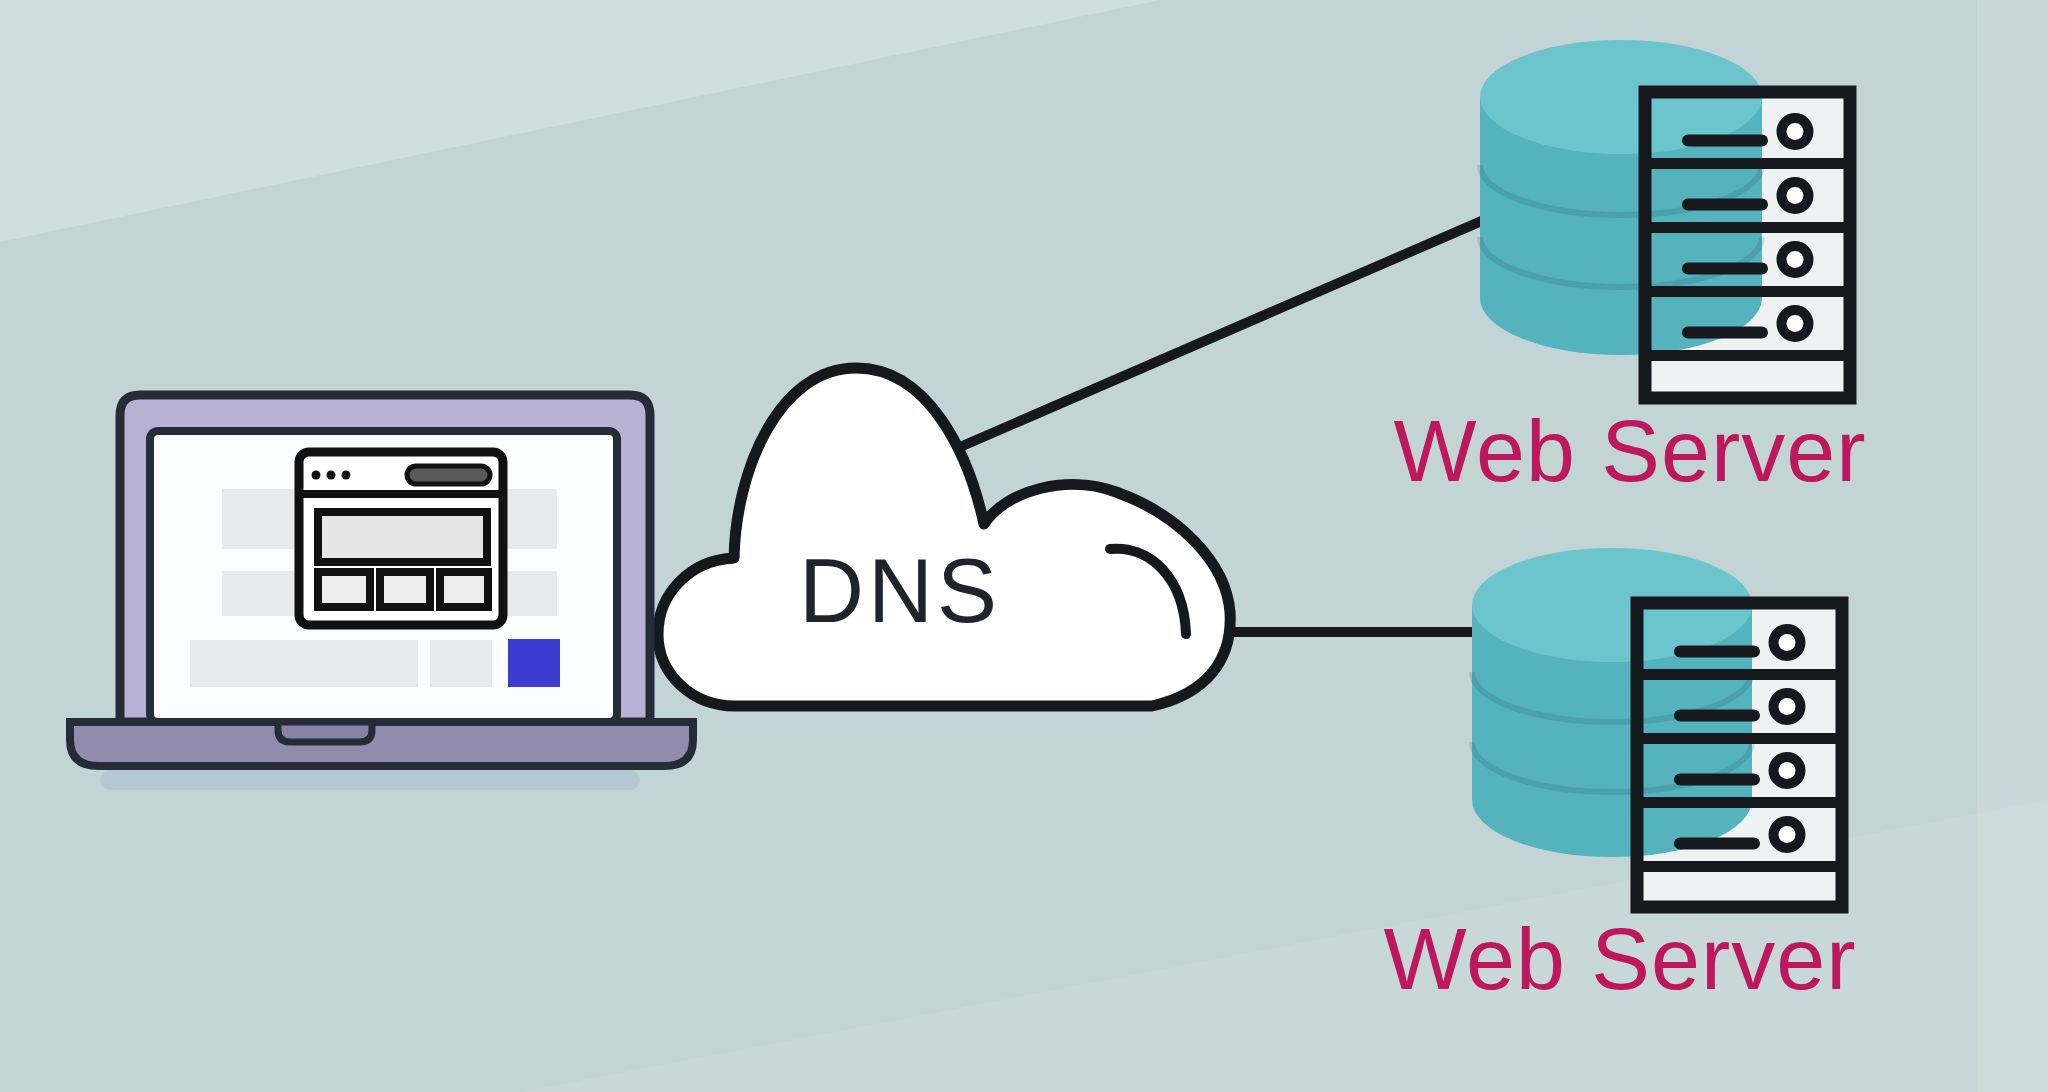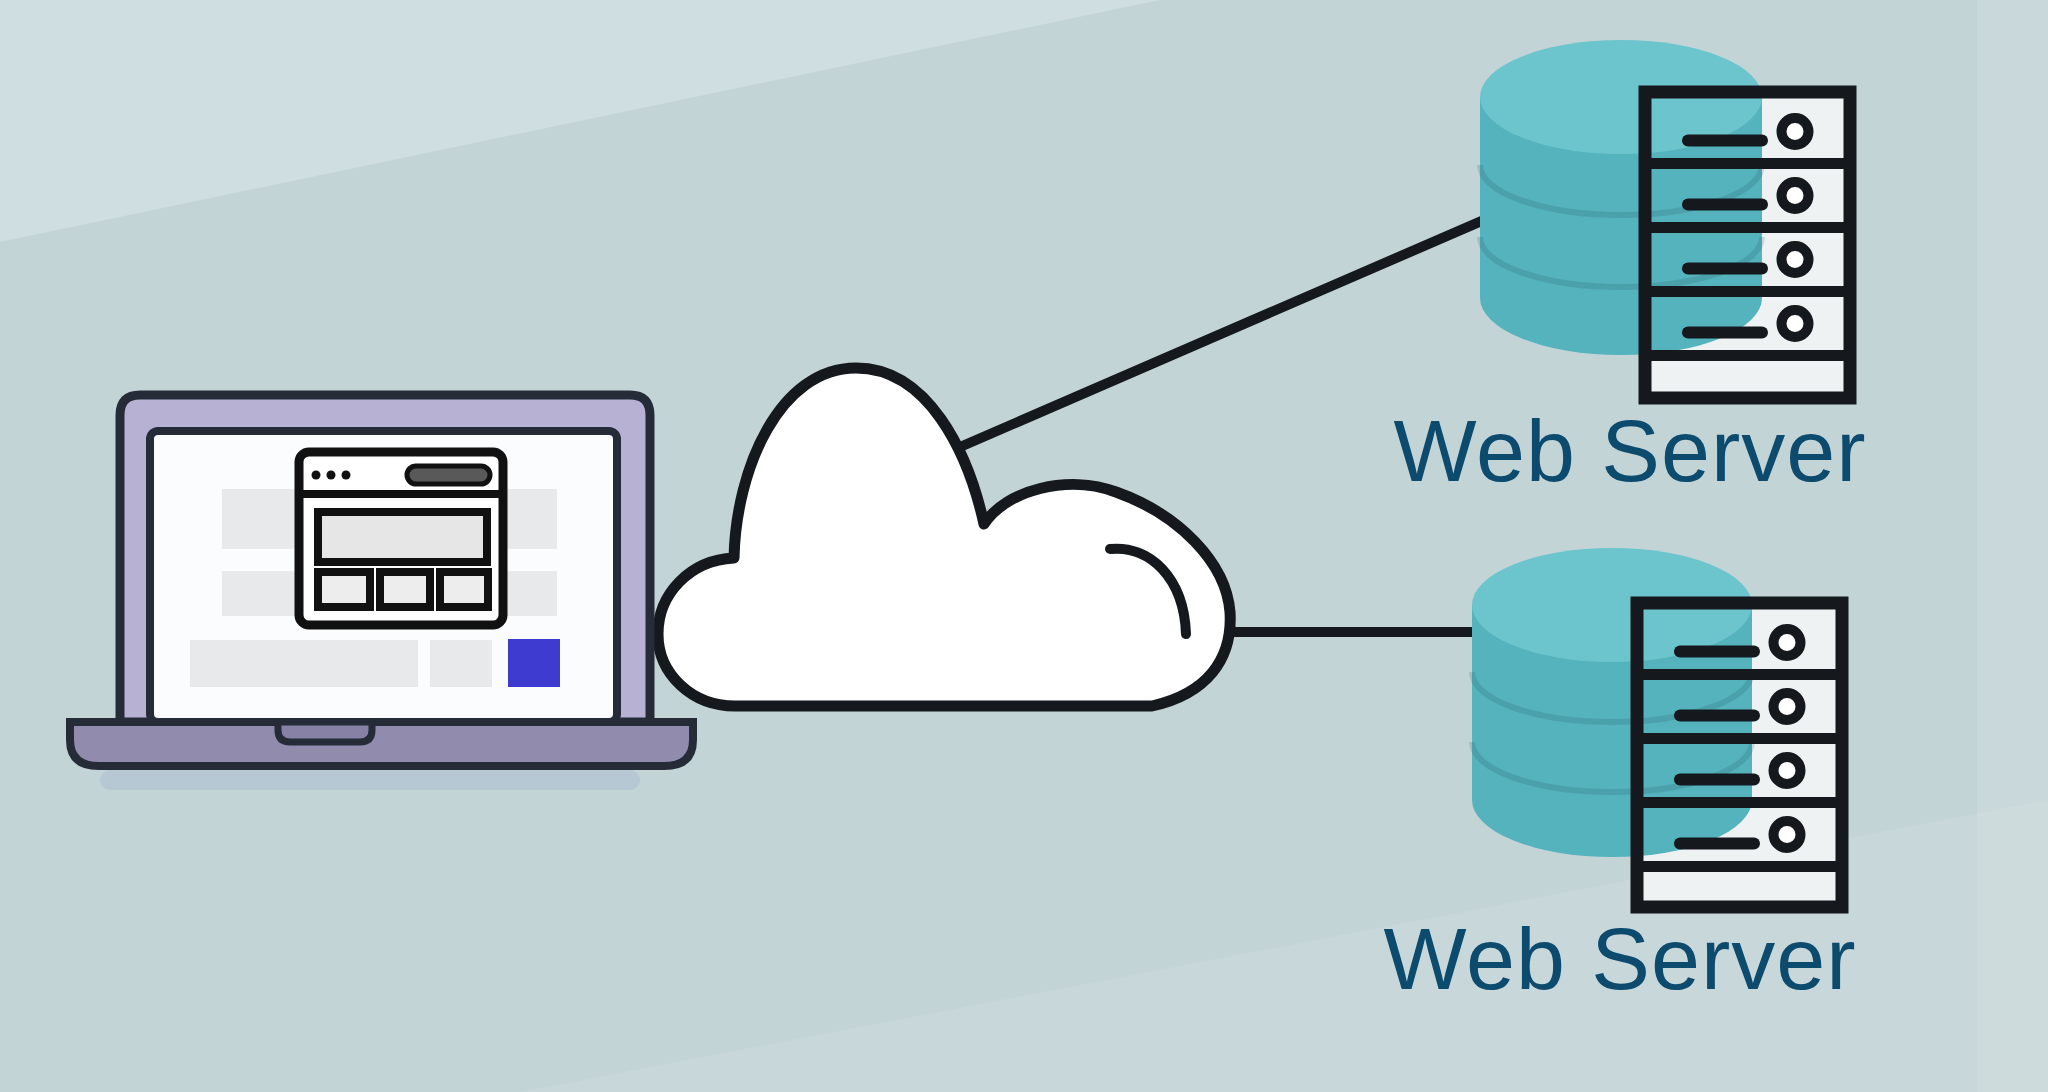--- a/index.html
+++ b/index.html
@@ -6,21 +6,21 @@
   .stage{
     position:relative;
     width:2048px;height:1092px;
     overflow:hidden;
     font-family:"Liberation Sans", sans-serif;
     background:#c3d4d6;
   }
   .stage svg{position:absolute;left:0;top:0;display:block;}
   .diagram-label{
     position:absolute;
-    color:#0c4a6e;
+    color:#be185d;
     font-weight:400;
     letter-spacing:1px;
     text-align:center;
     white-space:nowrap;
     user-select:none;
   }
   .dns-label{
     left:760px;top:540px;width:280px;
     font-size:90px;
     letter-spacing:4px;
@@ -180,17 +180,18 @@
         <g fill="#ffffff" stroke="#15181c" stroke-width="10">
           <circle cx="1787" cy="642.5" r="13.5"></circle>
           <circle cx="1787" cy="706.5" r="13.5"></circle>
           <circle cx="1787" cy="770.5" r="13.5"></circle>
           <circle cx="1787" cy="834.5" r="13.5"></circle>
         </g>
       </g>
     </g>
   </svg>
 
+  <div class="diagram-label dns-label">DNS</div>
 
   <div class="diagram-label server-label-1">Web Server</div>
 
   <div class="diagram-label server-label-2">Web Server</div>
 </div>
 
 </body></html>

